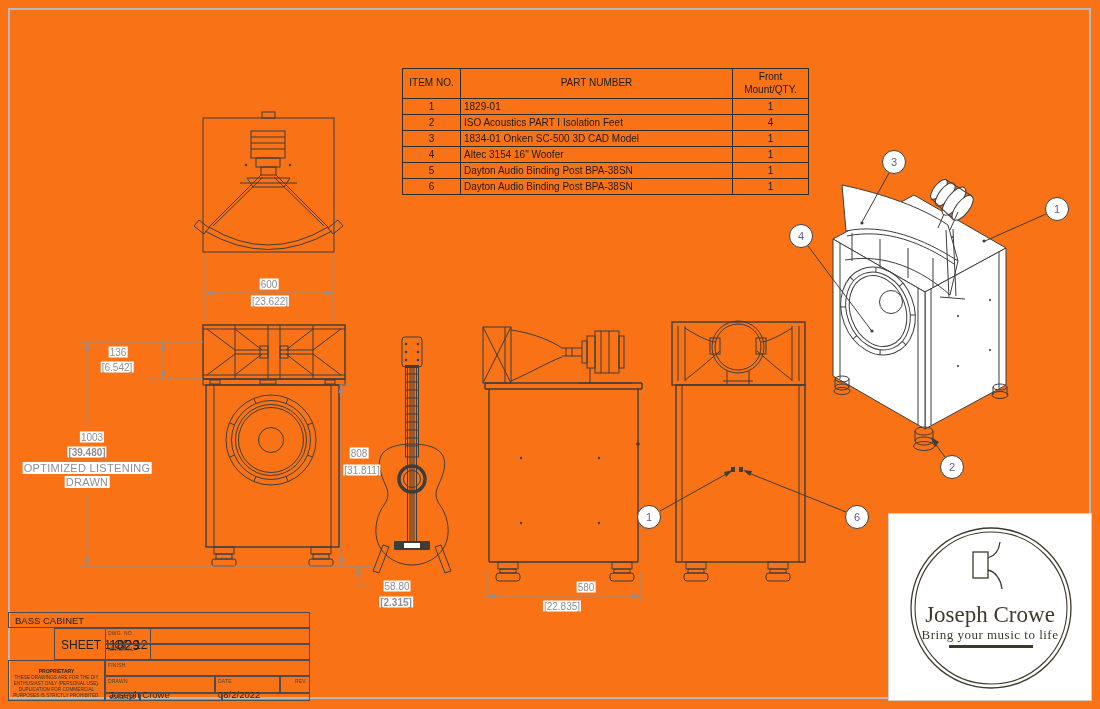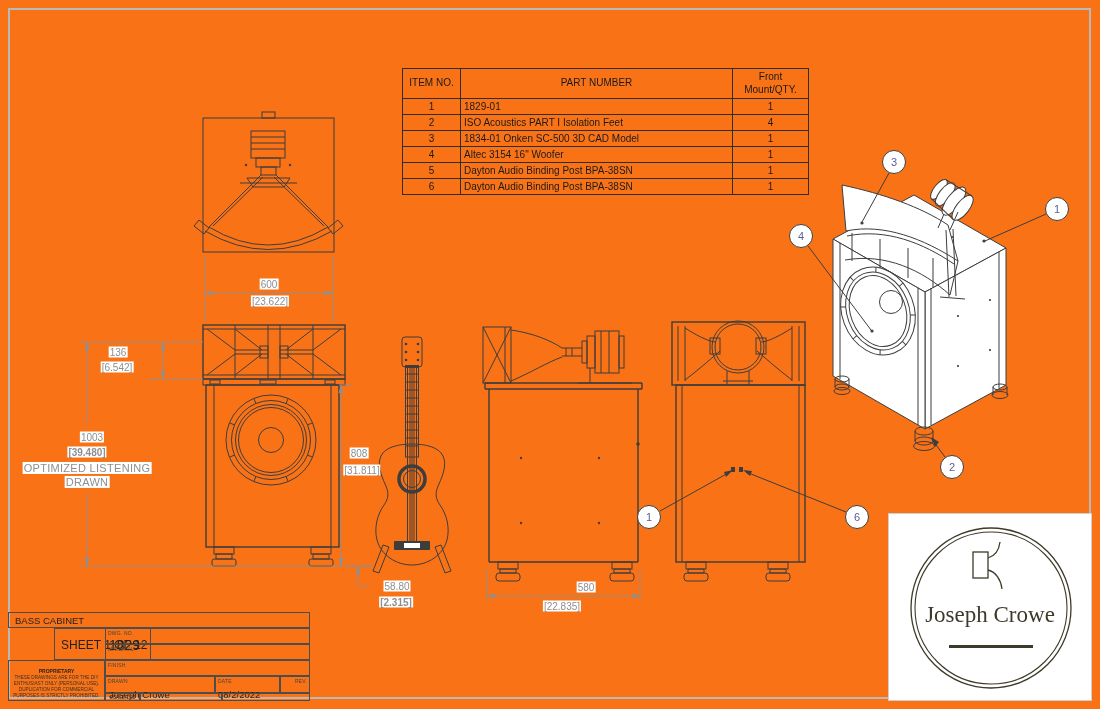--- a/index.html
+++ b/index.html
@@ -345,15 +345,16 @@
     <svg width="204" height="188" viewBox="0 0 204 188">
       <circle cx="102" cy="94" r="80" fill="none" stroke="#3e3a2a" stroke-width="1.3"></circle>
       <circle cx="102" cy="94" r="76" fill="none" stroke="#3e3a2a" stroke-width="1.1"></circle>
       <g>
         <rect x="84" y="38" width="15" height="26" fill="none" stroke="#3e3a2a" stroke-width="1.3"></rect>
         <path d="M99,44 C106,42 110,36 111,28" fill="none" stroke="#3e3a2a" stroke-width="1.3"></path>
         <path d="M99,56 C107,58 112,66 113,75" fill="none" stroke="#3e3a2a" stroke-width="1.3"></path>
       </g>
     </svg>
     <div class="logo-name">Joseph Crowe</div>
+    <div class="logo-tag">Bring your music to life</div>
     <div class="logo-bar"></div>
   </div>
 </div>
 
 </body></html>

